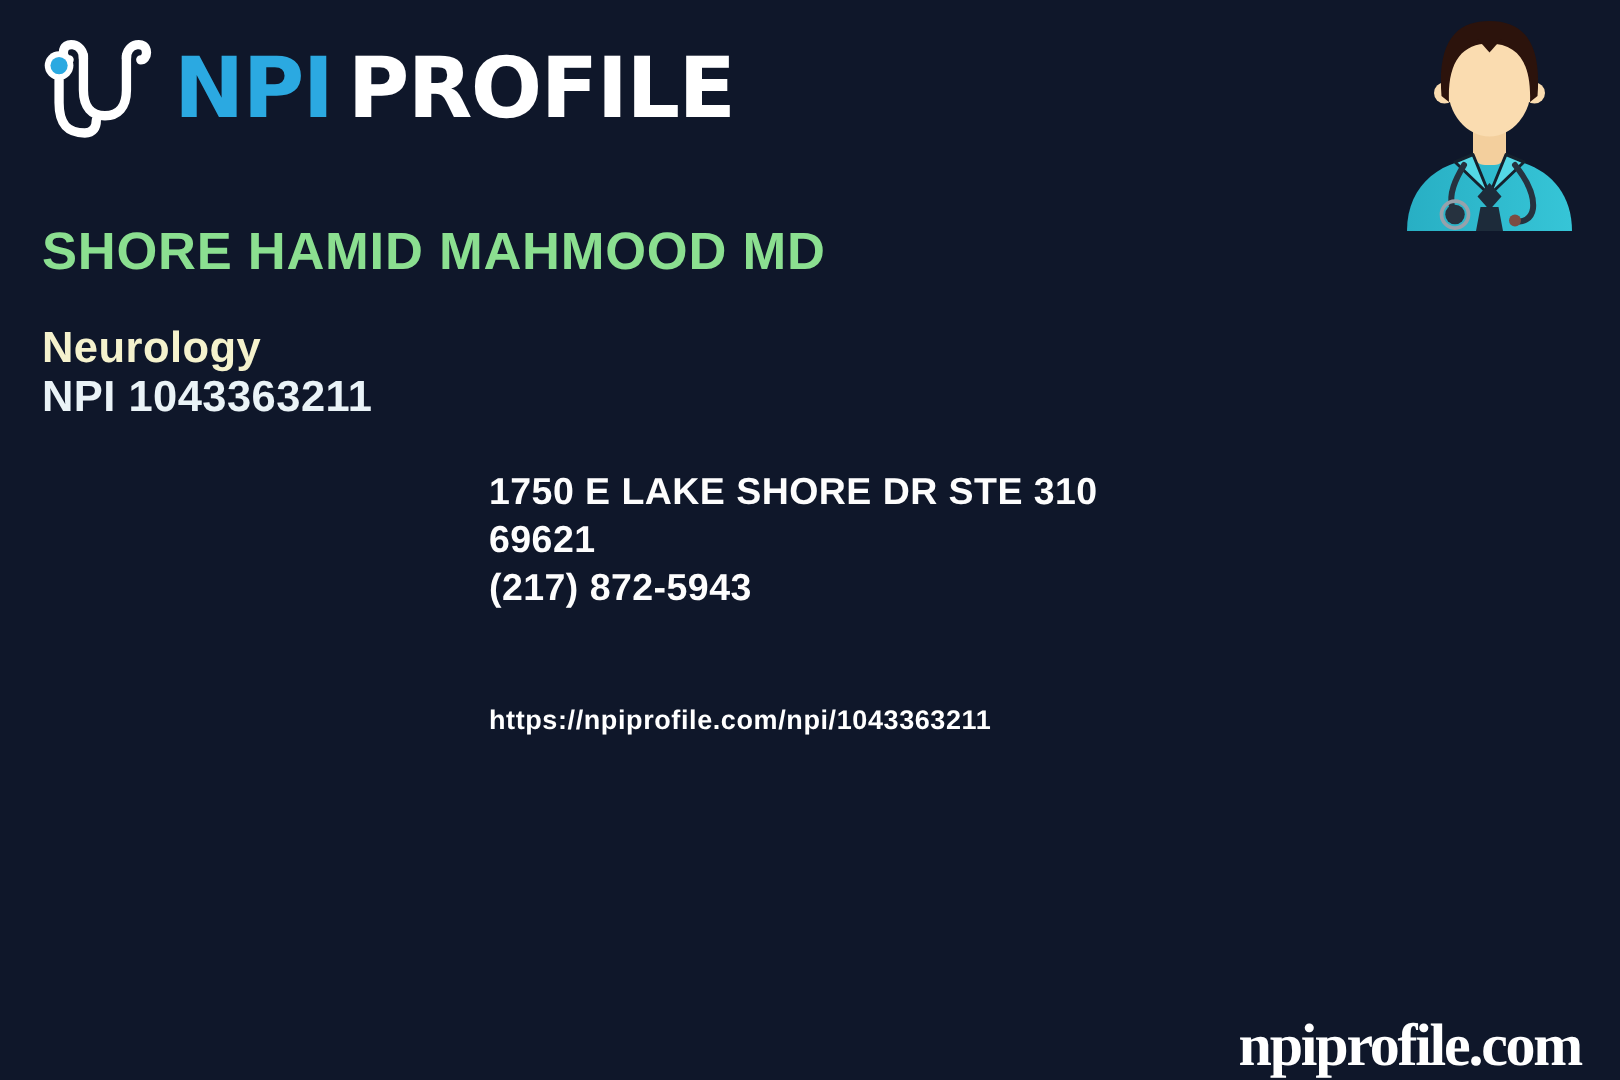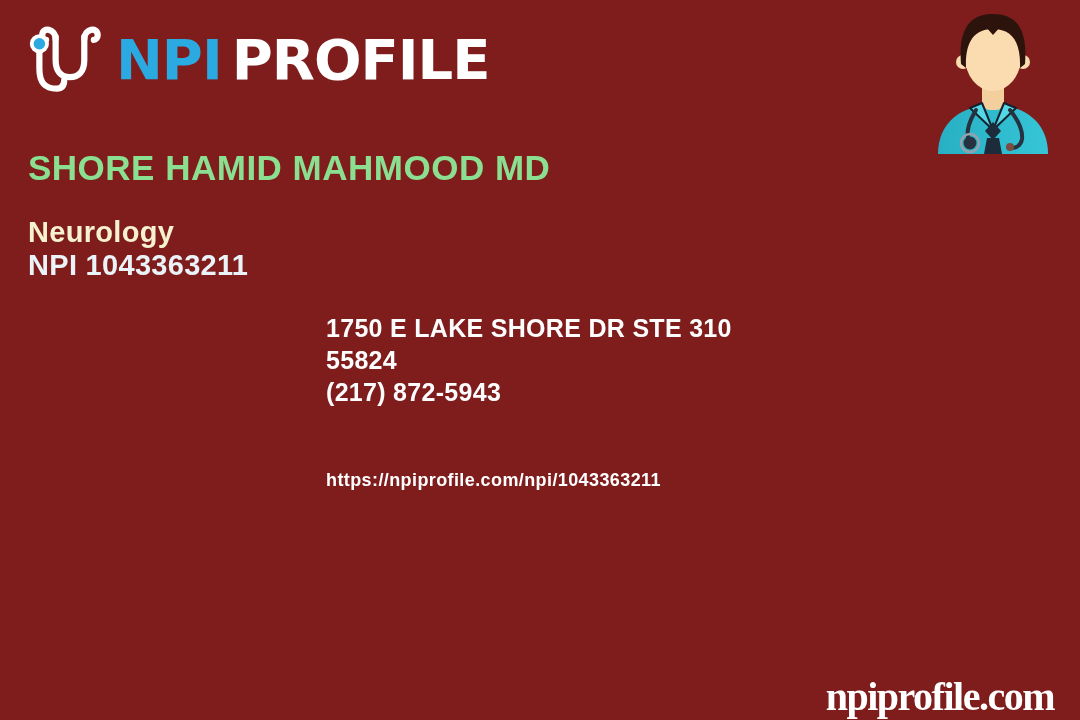--- a/index.html
+++ b/index.html
@@ -5,21 +5,21 @@
   * { margin: 0; padding: 0; box-sizing: border-box; }
   html, body { width: 1080px; height: 720px; overflow: hidden; }
   body {
     font-family: "Liberation Sans", sans-serif;
     position: relative;
     background: #0C4D6C;
   }
   .canvas {
     position: absolute; inset: 0;
     width: 1080px; height: 720px;
-    background: #7f1d1d;
+    background: #0f172a;
   }
 
   
   .logo {
     position: absolute; left: 26px; top: 14px;
     display: flex; align-items: center;
   }
   .logo svg { display: block; }
   .logo-text {
     font-family: "DejaVu Sans", "Liberation Sans", sans-serif;
@@ -137,21 +137,21 @@
   </div>
 
   <div class="profile-block">
     <div class="doctor-name">SHORE HAMID MAHMOOD MD</div>
     <div class="specialty">Neurology</div>
     <div class="npi-number">NPI 1043363211</div>
   </div>
 
   <div class="contact-block">
     <div class="address-line">1750 E LAKE SHORE DR STE 310</div>
-    <div class="address-line">55824</div>
+    <div class="address-line">69621</div>
     <div class="address-line">(217) 872-5943</div>
   </div>
 
   <a class="profile-url">https://npiprofile.com/npi/1043363211</a>
 
   <div class="site-footer">npiprofile.com</div>
 
 </div>
 
 </body></html>

